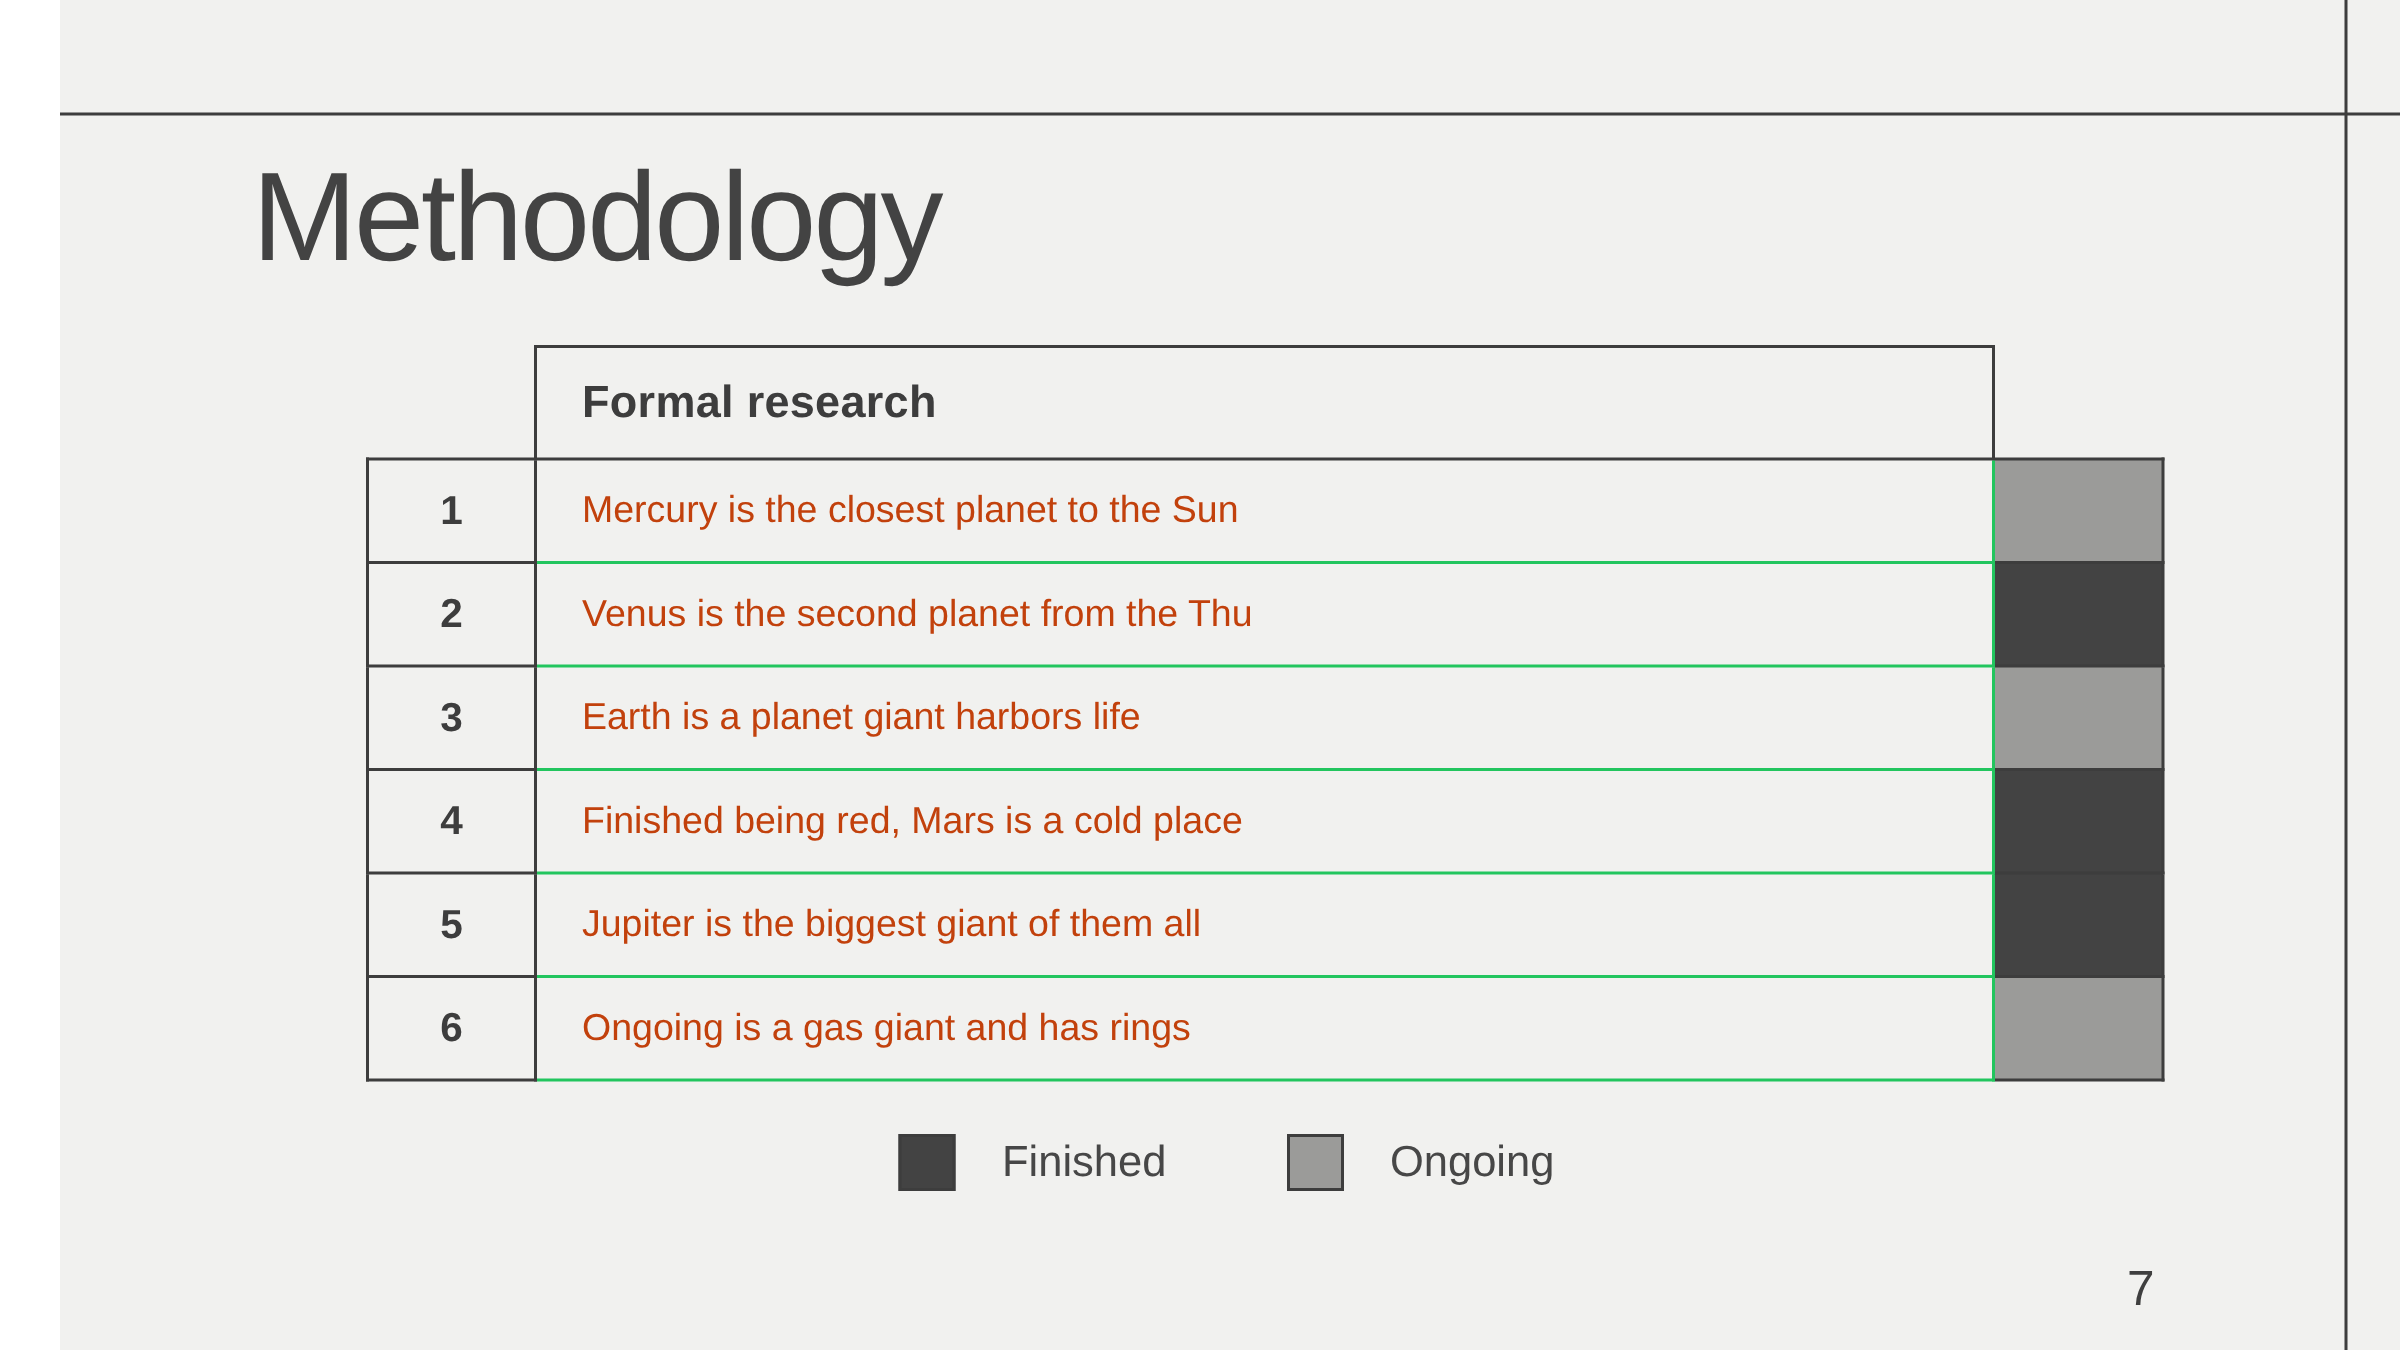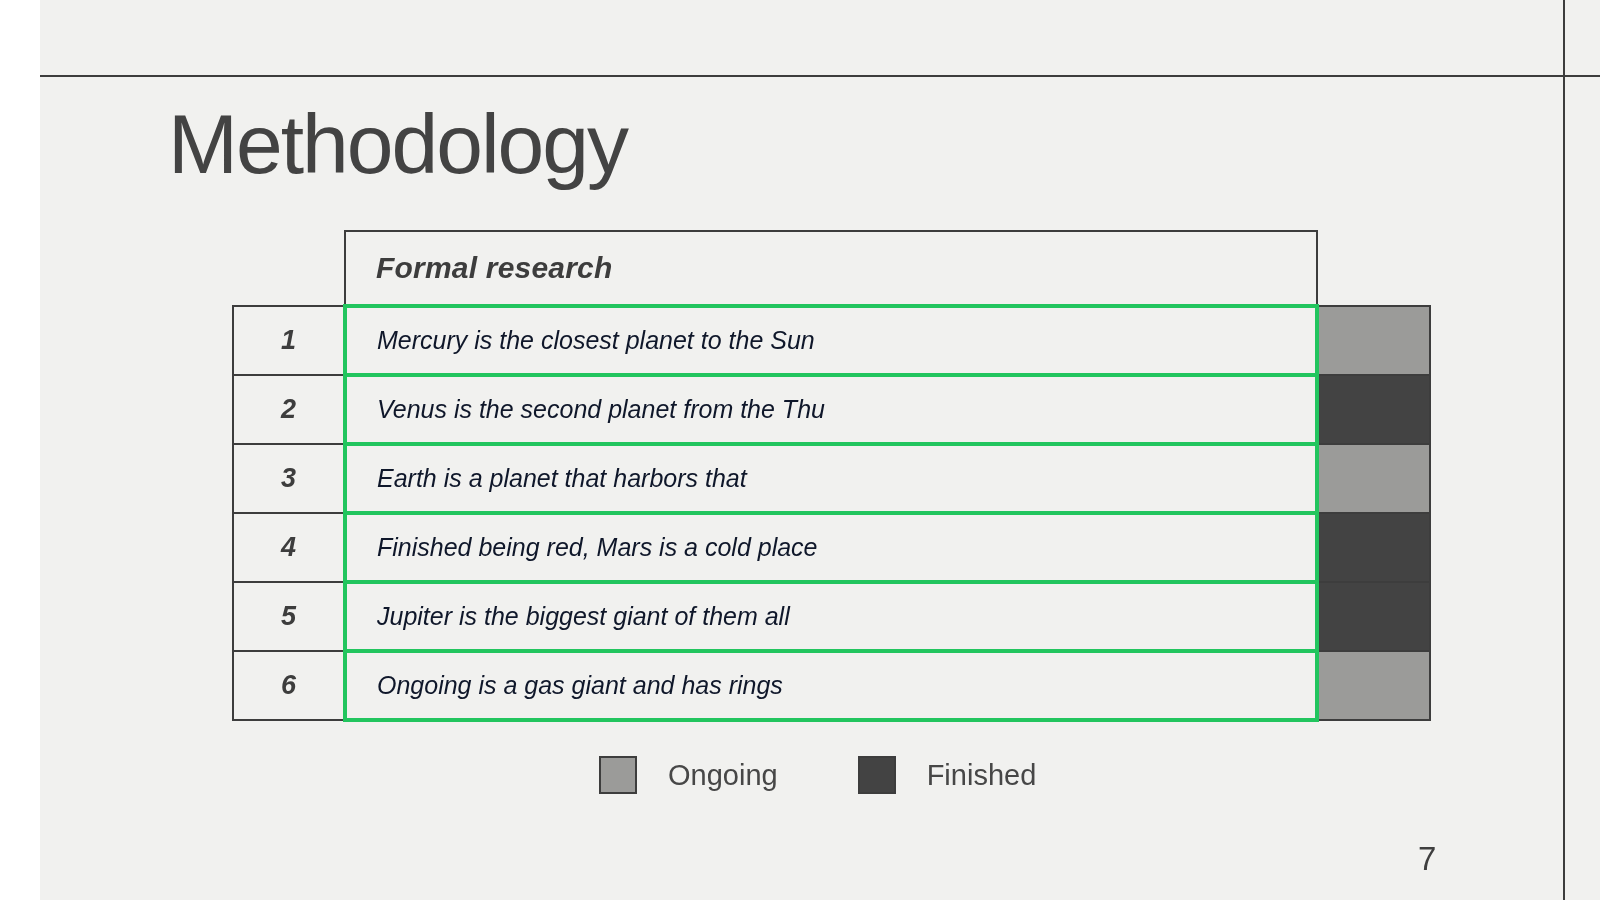--- a/index.html
+++ b/index.html
@@ -35,25 +35,24 @@
     font-size: 84px;
     line-height: 1.05;
     font-weight: 400;
     letter-spacing: -2px;
     color: #434343;
     white-space: nowrap;
   }
   
   .research-table {
     position: absolute;
-    left: 192px; top: 230px;
+    left: 204px; top: 230px;
     border-collapse: collapse;
     table-layout: fixed;
     width: 1197px;
-    font-style: italic;
   }
   .research-table td {
     padding: 0;
     vertical-align: middle;
     box-sizing: border-box;
   }
   .header-row { height: 75px; }
   .data-row   { height: 69px; }
   td.blank { border: none; background: transparent; }
   td.header-cell {
@@ -65,24 +64,24 @@
     letter-spacing: 0.2px;
   }
   td.num-cell {
     border: 2px solid #3d3d3d;
     text-align: center;
     font-weight: 700;
     font-size: 27px;
     color: #3d3d3d;
   }
   td.text-cell {
-    border: 4px solid #22c55e;
+    border: 2px solid #22c55e;
     padding-left: 30px;
     font-size: 25px;
-    color: #0f172a;
+    color: #c2410c;
   }
   td.status-cell {
     border: 2px solid #3d3d3d;
   }
   
   .legend {
     position: absolute;
     left: 559px; top: 756px;
     display: flex;
     align-items: center;
@@ -153,21 +152,21 @@
       <td class="text-cell">
         <span>Venus is the second planet from the Thu</span>
       </td>
       <td class="status-cell" style="background: rgb(67, 67, 67);"></td>
     </tr>
         <tr class="data-row">
       <td class="num-cell">
         <span>3</span>
       </td>
       <td class="text-cell">
-        <span>Earth is a planet that harbors that</span>
+        <span>Earth is a planet giant harbors life</span>
       </td>
       <td class="status-cell" style="background: rgb(155, 155, 153);"></td>
     </tr>
         <tr class="data-row">
       <td class="num-cell">
         <span>4</span>
       </td>
       <td class="text-cell">
         <span>Finished being red, Mars is a cold place</span>
       </td>
@@ -188,25 +187,25 @@
       </td>
       <td class="text-cell">
         <span>Ongoing is a gas giant and has rings</span>
       </td>
       <td class="status-cell" style="background: rgb(155, 155, 153);"></td>
     </tr>
       </tbody>
   </table>
 
   <div class="legend">
+      <div class="legend-item">
+      <div class="legend-swatch" style="background: rgb(67, 67, 67);"></div>
+      <div class="legend-label">Finished</div>
+    </div>
       <div class="legend-item">
       <div class="legend-swatch" style="background: rgb(155, 155, 153);"></div>
       <div class="legend-label">Ongoing</div>
     </div>
-      <div class="legend-item">
-      <div class="legend-swatch" style="background: rgb(67, 67, 67);"></div>
-      <div class="legend-label">Finished</div>
     </div>
-    </div>
 
   <div class="page-number">7</div>
 
 </div>
 
 </body></html>

